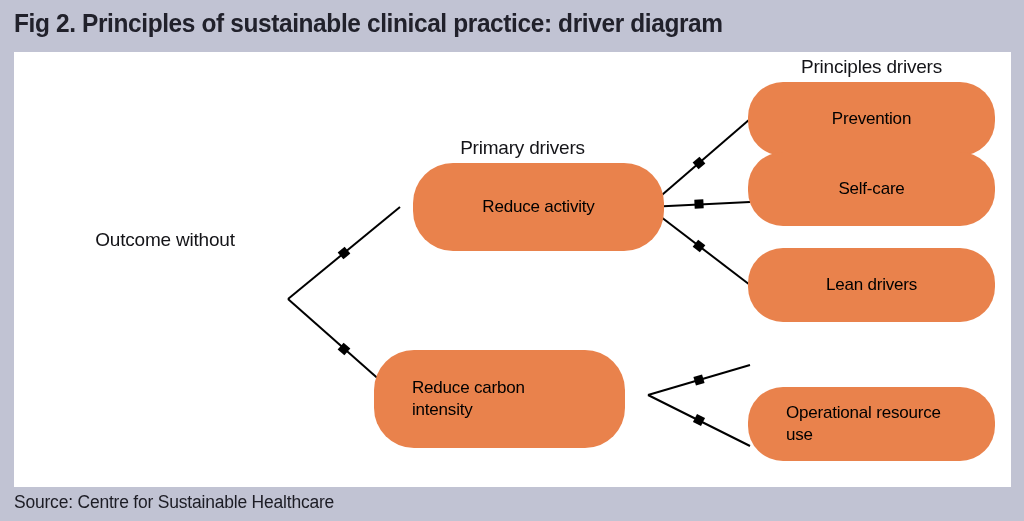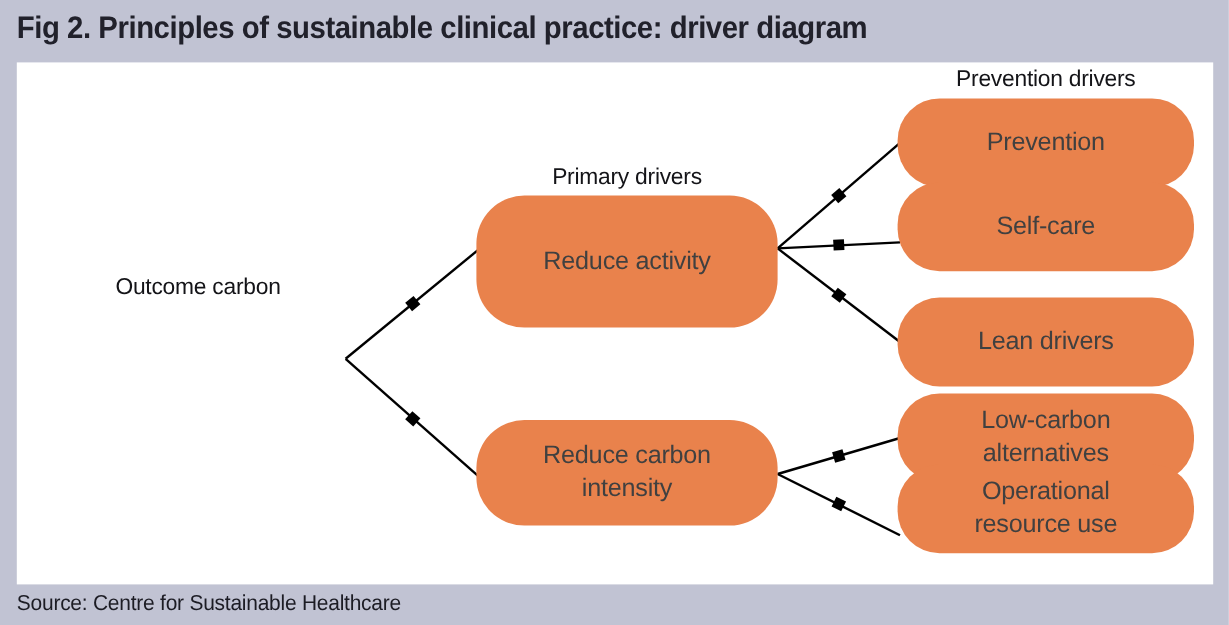--- a/index.html
+++ b/index.html
@@ -45,34 +45,33 @@
     top: 0;
     width: 1024px;
     height: 521px;
     z-index: 1;
     pointer-events: none;
   }
   .node {
     position: absolute;
     z-index: 2;
     background: #e9824c;
-    color: #404040;
+    color: #000000;
     display: flex;
     align-items: center;
     justify-content: center;
-    text-align: center;
-    font-size: 21px;
+    font-size: 17px;
     line-height: 1.28;
     padding: 0 38px;
     box-sizing: border-box;
     letter-spacing: -0.2px;
   }
   .node-outcome          { left: 42px;  top: 254px; width: 246px; height: 90px; border-radius: 38px; }
-  .node-primary-1        { left: 397px; top: 163px; width: 251px; height: 110px; border-radius: 40px; }
-  .node-primary-2        { left: 397px; top: 350px; width: 251px; height: 88px; border-radius: 40px; }
+  .node-primary-1        { left: 413px; top: 163px; width: 251px; height: 88px; border-radius: 40px; }
+  .node-primary-2        { left: 374px; top: 350px; width: 251px; height: 98px; border-radius: 40px; }
   .node-sec              { left: 748px; width: 247px; height: 74px; border-radius: 35px; }
   .node-sec-1 { top: 82px; }
   .node-sec-2 { top: 152px; }
   .node-sec-3 { top: 248px; }
   .node-sec-4 { top: 328px; }
   .node-sec-5 { top: 387px; }
   .col-label {
     position: absolute;
     z-index: 2;
     font-size: 19px;
@@ -130,29 +129,28 @@
         <line x1="648" y1="395" x2="750" y2="365"></line>
         <rect x="-4.5" y="-4.5" width="9" height="9" stroke="none" transform="translate(699,380) rotate(-16.4)"></rect>
       </g>
       <g>
         <line x1="648" y1="395" x2="750" y2="446"></line>
         <rect x="-4.5" y="-4.5" width="9" height="9" stroke="none" transform="translate(699,420) rotate(26.6)"></rect>
       </g>
     </g>
   </svg>
 
-  <div class="col-label label-outcome">Outcome carbon</div>
+  <div class="col-label label-outcome">Outcome without</div>
   <div class="col-label label-primary">Primary drivers</div>
-  <div class="col-label label-secondary">Prevention drivers</div>
+  <div class="col-label label-secondary">Principles drivers</div>
 
 
   <div class="node node-primary-1">Reduce activity</div>
   <div class="node node-primary-2">Reduce carbon intensity</div>
 
   <div class="node node-sec node-sec-1">Prevention</div>
   <div class="node node-sec node-sec-2">Self-care</div>
   <div class="node node-sec node-sec-3">Lean drivers</div>
-  <div class="node node-sec node-sec-4">Low-carbon alternatives</div>
   <div class="node node-sec node-sec-5">Operational resource use</div>
 
   <div class="source-caption">Source: Centre for Sustainable Healthcare</div>
 
 </div>
 
 </body></html>

